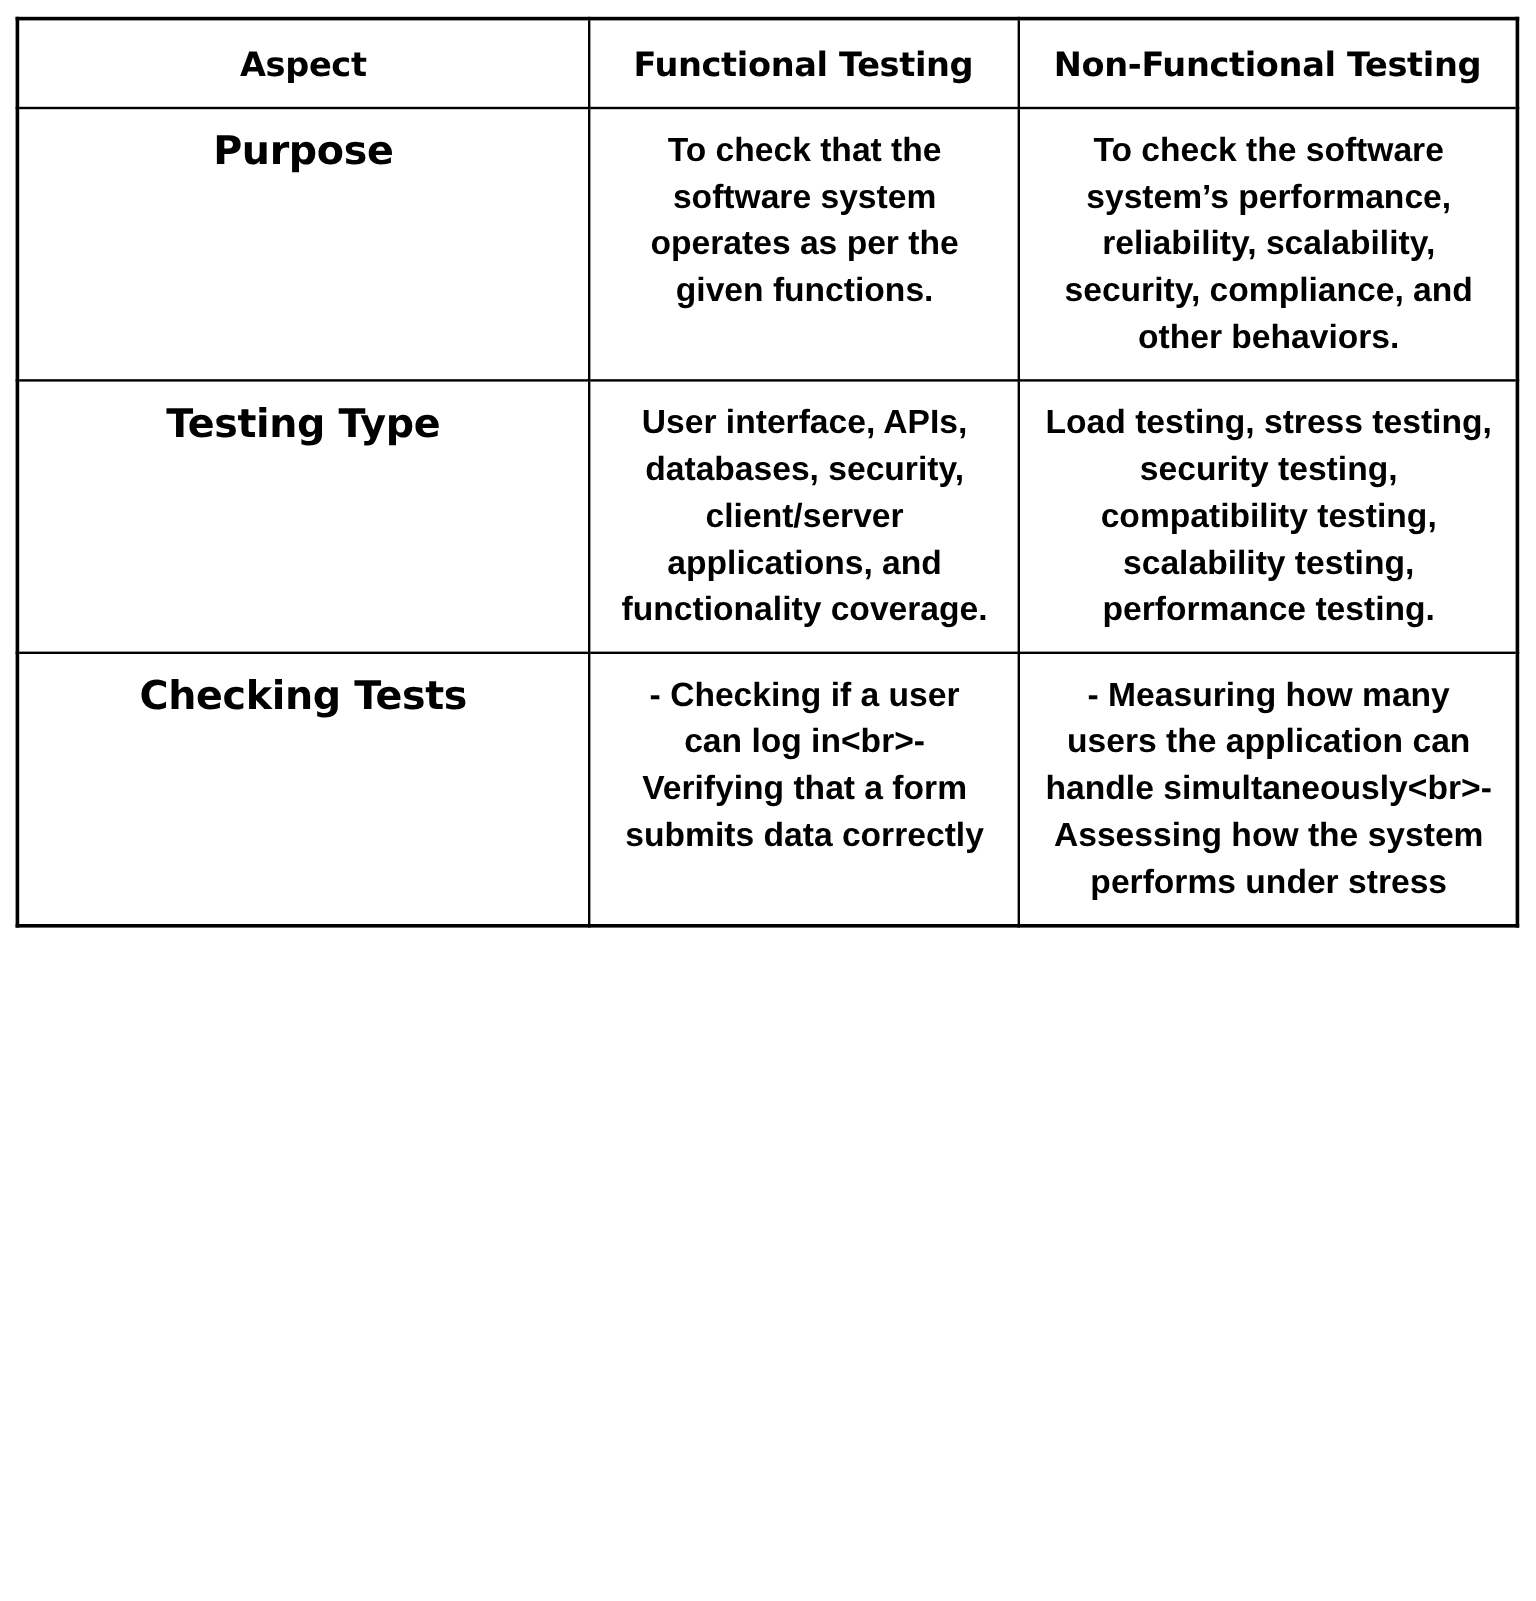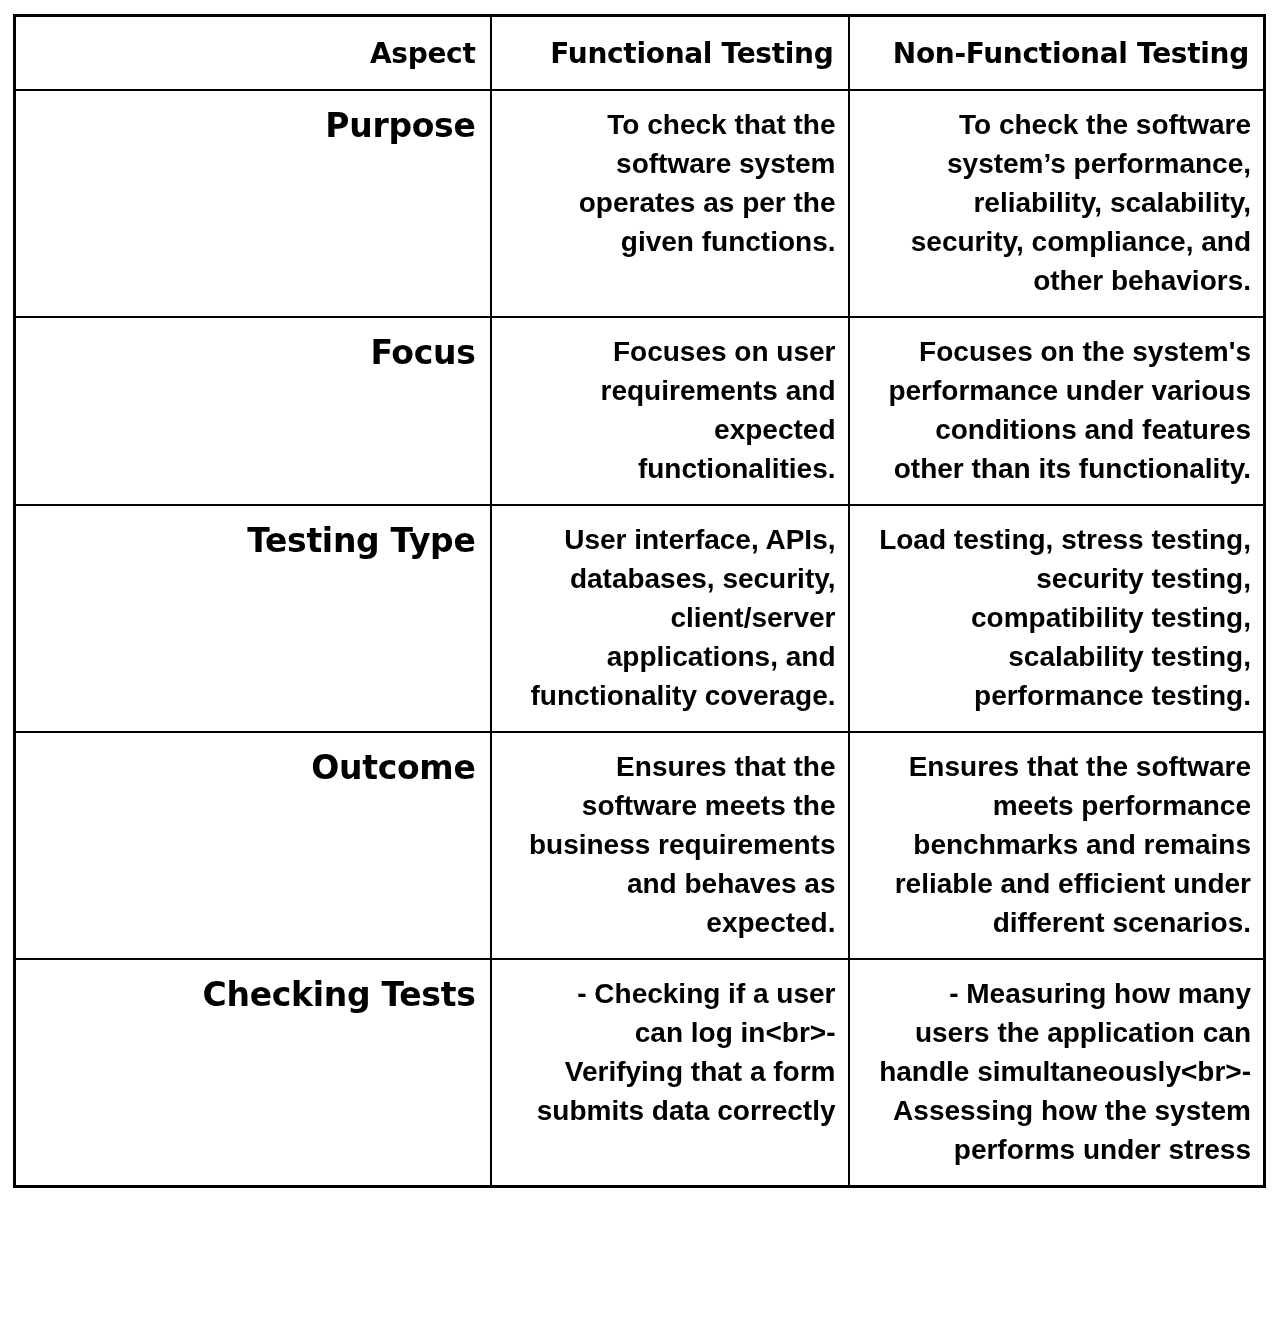--- a/index.html
+++ b/index.html
@@ -28,21 +28,21 @@
     width: 1250px;
     border: 3px solid var(--border);
     background: var(--bg);
   }
   col.c1 { width: 476px; }
   col.c2 { width: 358px; }
   col.c3 { width: 416px; }
   th, td {
     border: 2px solid var(--border);
     vertical-align: top;
-    text-align: right;
+    text-align: center;
     margin-left: 30px;
   }
   thead th {
     font-family: "DejaVu Sans", sans-serif;
     font-weight: 700;
     font-size: 28px;
     line-height: 39px;
     padding: 17px 14px 16px 14px;
     letter-spacing: -0.3px;
   }
@@ -87,55 +87,31 @@
 software system
 operates as per the
 given functions.</td>
         <td class="body">To check the software
 system’s performance,
 reliability, scalability,
 security, compliance, and
 other behaviors.</td>
       </tr>
       <tr>
-        <th class="rowlabel">Focus</th>
-        <td class="body">Focuses on user
-requirements and
-expected
-functionalities.</td>
-        <td class="body">Focuses on the system's
-performance under various
-conditions and features
-other than its functionality.</td>
-      </tr>
-      <tr>
         <th class="rowlabel">Testing Type</th>
         <td class="body">User interface, APIs,
 databases, security,
 client/server
 applications, and
 functionality coverage.</td>
         <td class="body">Load testing, stress testing,
 security testing,
 compatibility testing,
 scalability testing,
 performance testing.</td>
-      </tr>
-      <tr>
-        <th class="rowlabel">Outcome</th>
-        <td class="body">Ensures that the
-software meets the
-business requirements
-and behaves as
-expected.</td>
-        <td class="body">Ensures that the software
-meets performance
-benchmarks and remains
-reliable and efficient under
-different scenarios.</td>
       </tr>
       <tr>
         <th class="rowlabel">Checking Tests</th>
         <td class="body">- Checking if a user
 can log in&lt;br&gt;-
 Verifying that a form
 submits data correctly</td>
         <td class="body">- Measuring how many
 users the application can
 handle simultaneously&lt;br&gt;-

